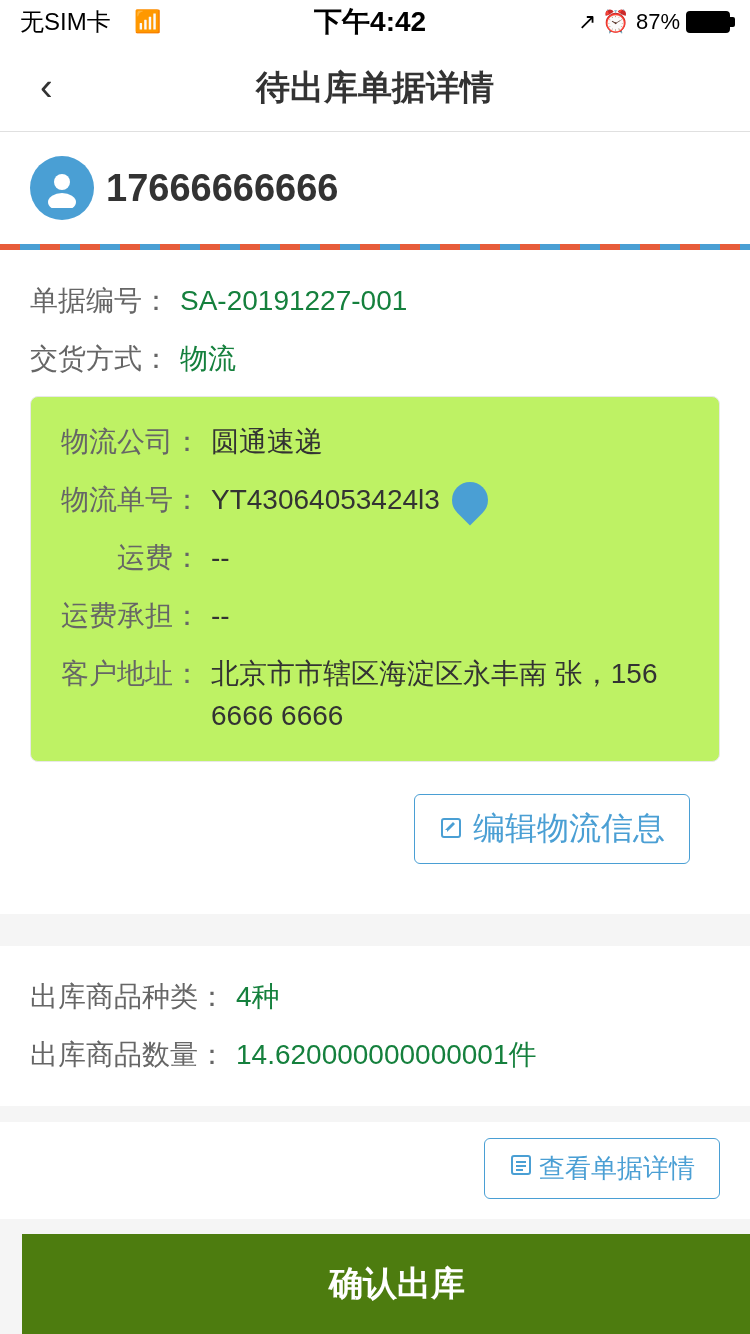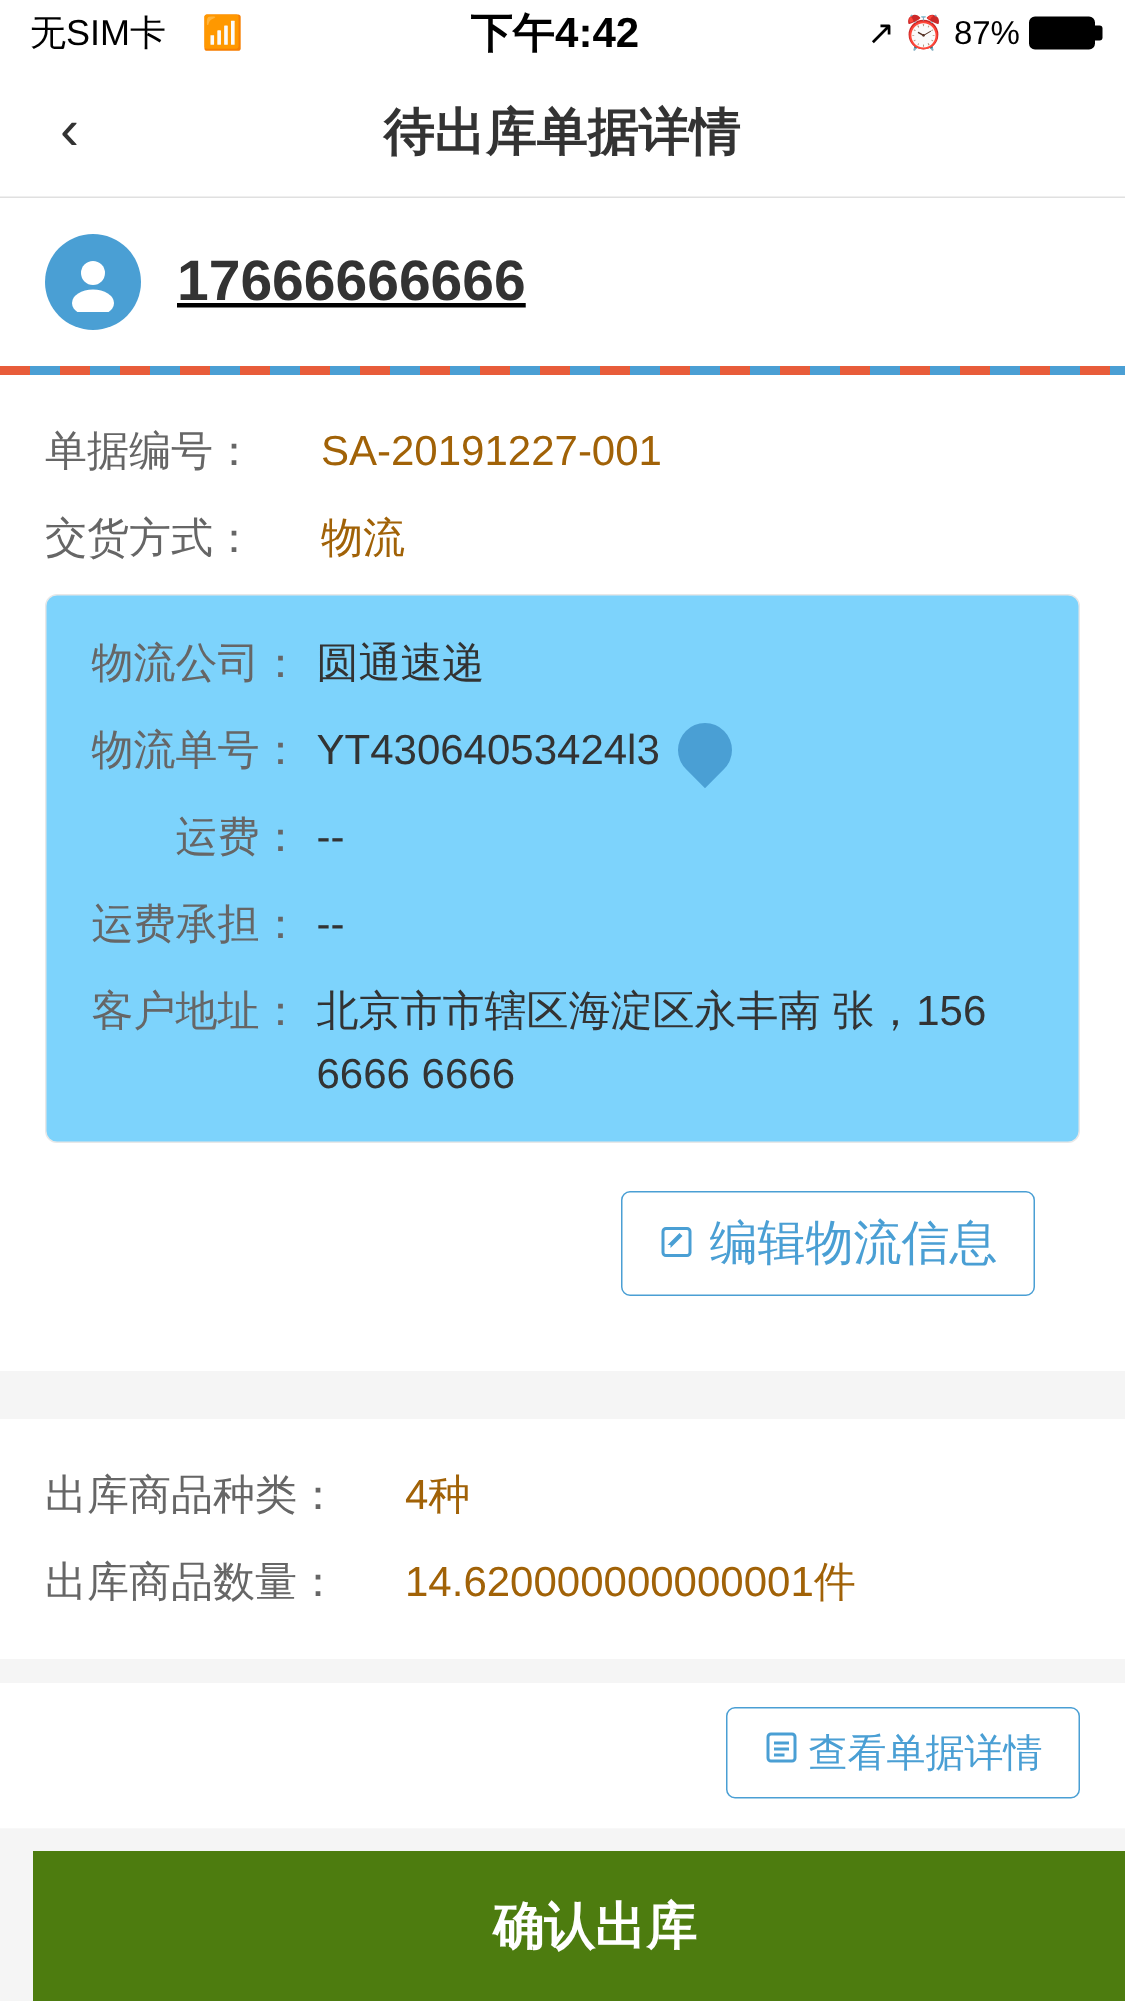--- a/index.html
+++ b/index.html
@@ -73,23 +73,22 @@
     .content {
       padding-bottom: 120px;
     }
 
     
     .user-header {
       background: #fff;
       padding: 24px 30px;
       display: flex;
       align-items: center;
-      gap: 24px;
+      gap: 12px;
       border-bottom: none;
-      text-decoration: underline;
     }
     .user-avatar {
       width: 64px; height: 64px;
       background: #4a9fd4;
       border-radius: 50%;
       display: flex; align-items: center; justify-content: center;
     }
     .user-avatar svg { width: 40px; height: 40px; }
     .user-phone {
       font-size: 38px;
@@ -113,37 +112,37 @@
       background: #fff;
       padding: 30px 30px;
       margin-bottom: 16px;
     }
     .info-row {
       display: flex;
       align-items: flex-start;
       margin-bottom: 16px;
       font-size: 28px;
       line-height: 1.5;
-      gap: 44px;
     }
     .info-row:last-child { margin-bottom: 0; }
     .info-label {
       color: #666;
       white-space: nowrap;
       min-width: 140px;
       text-align: right;
     }
     .info-value {
-      color: #a16207;
+      color: #15803d;
       flex: 1;
+      margin-left: 10px;
     }
 
     
     .logistics-card {
-      background: #7dd3fc;
+      background: #bef264;
       border: 1px solid #e8e8e8;
       border-radius: 8px;
       margin: 0 0 16px 0;
       padding: 24px 30px;
     }
     .logistics-row {
       display: flex;
       align-items: flex-start;
       margin-bottom: 16px;
       font-size: 28px;

